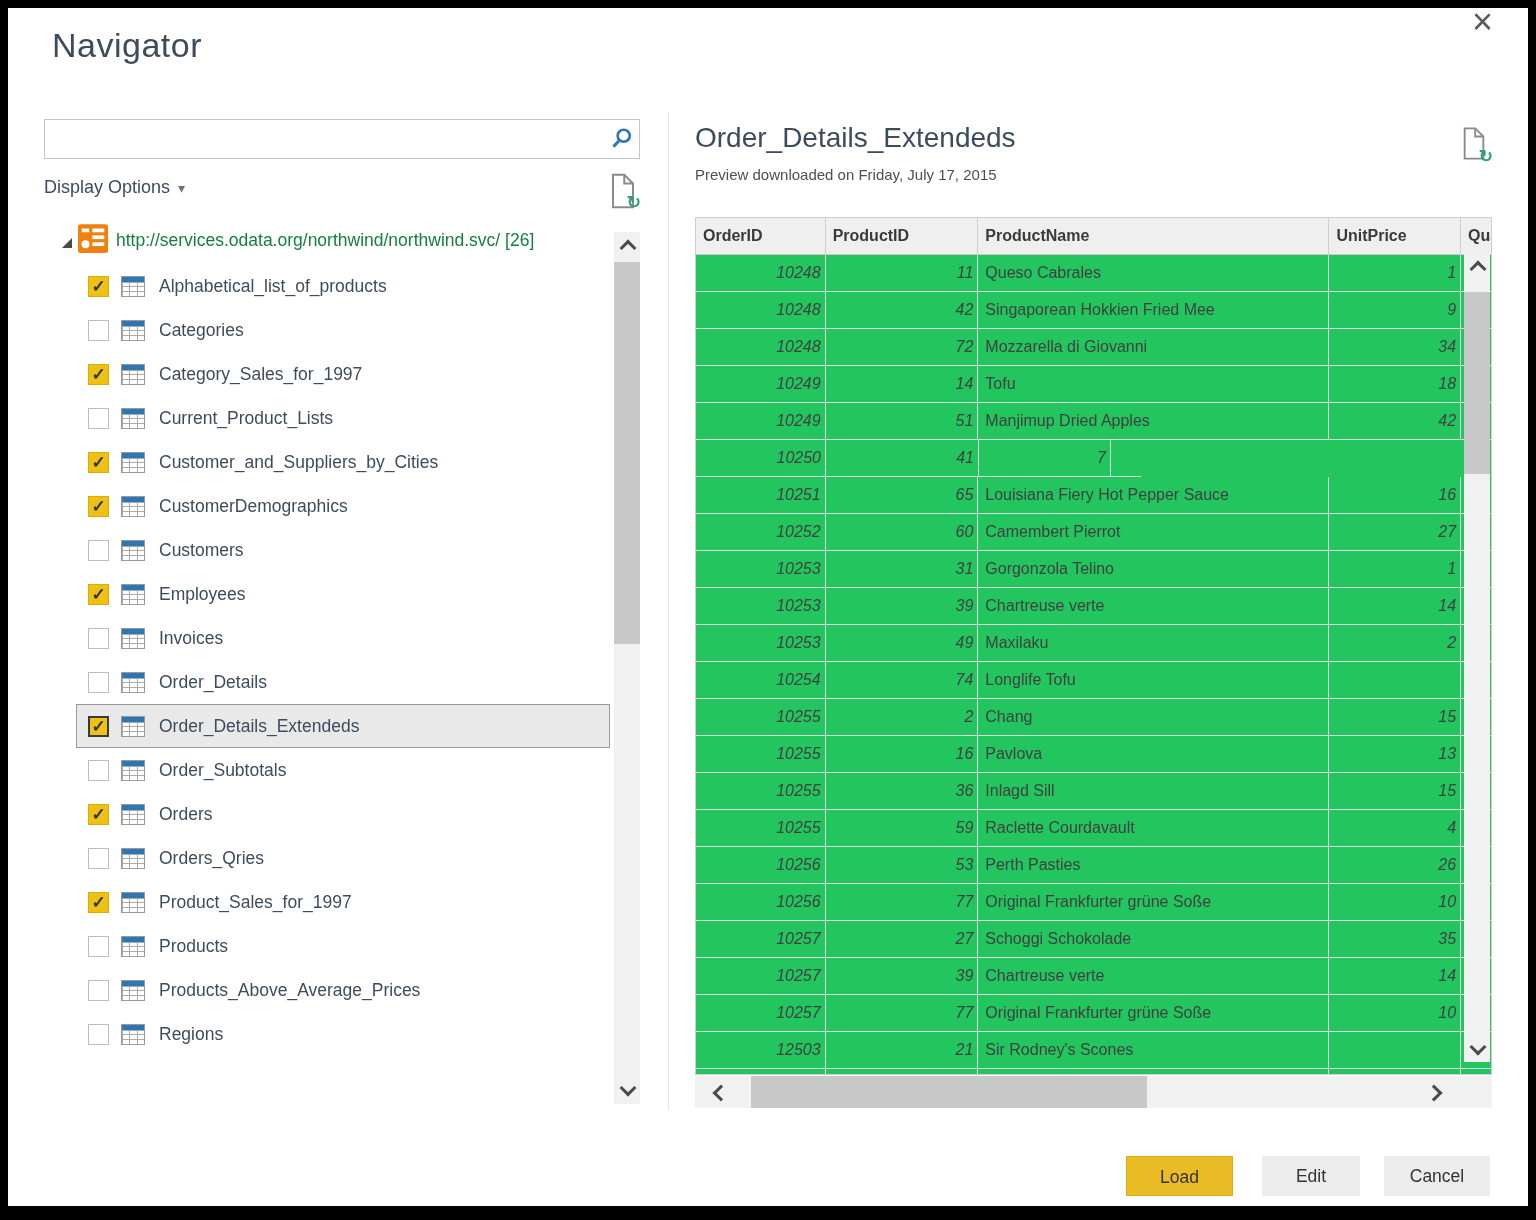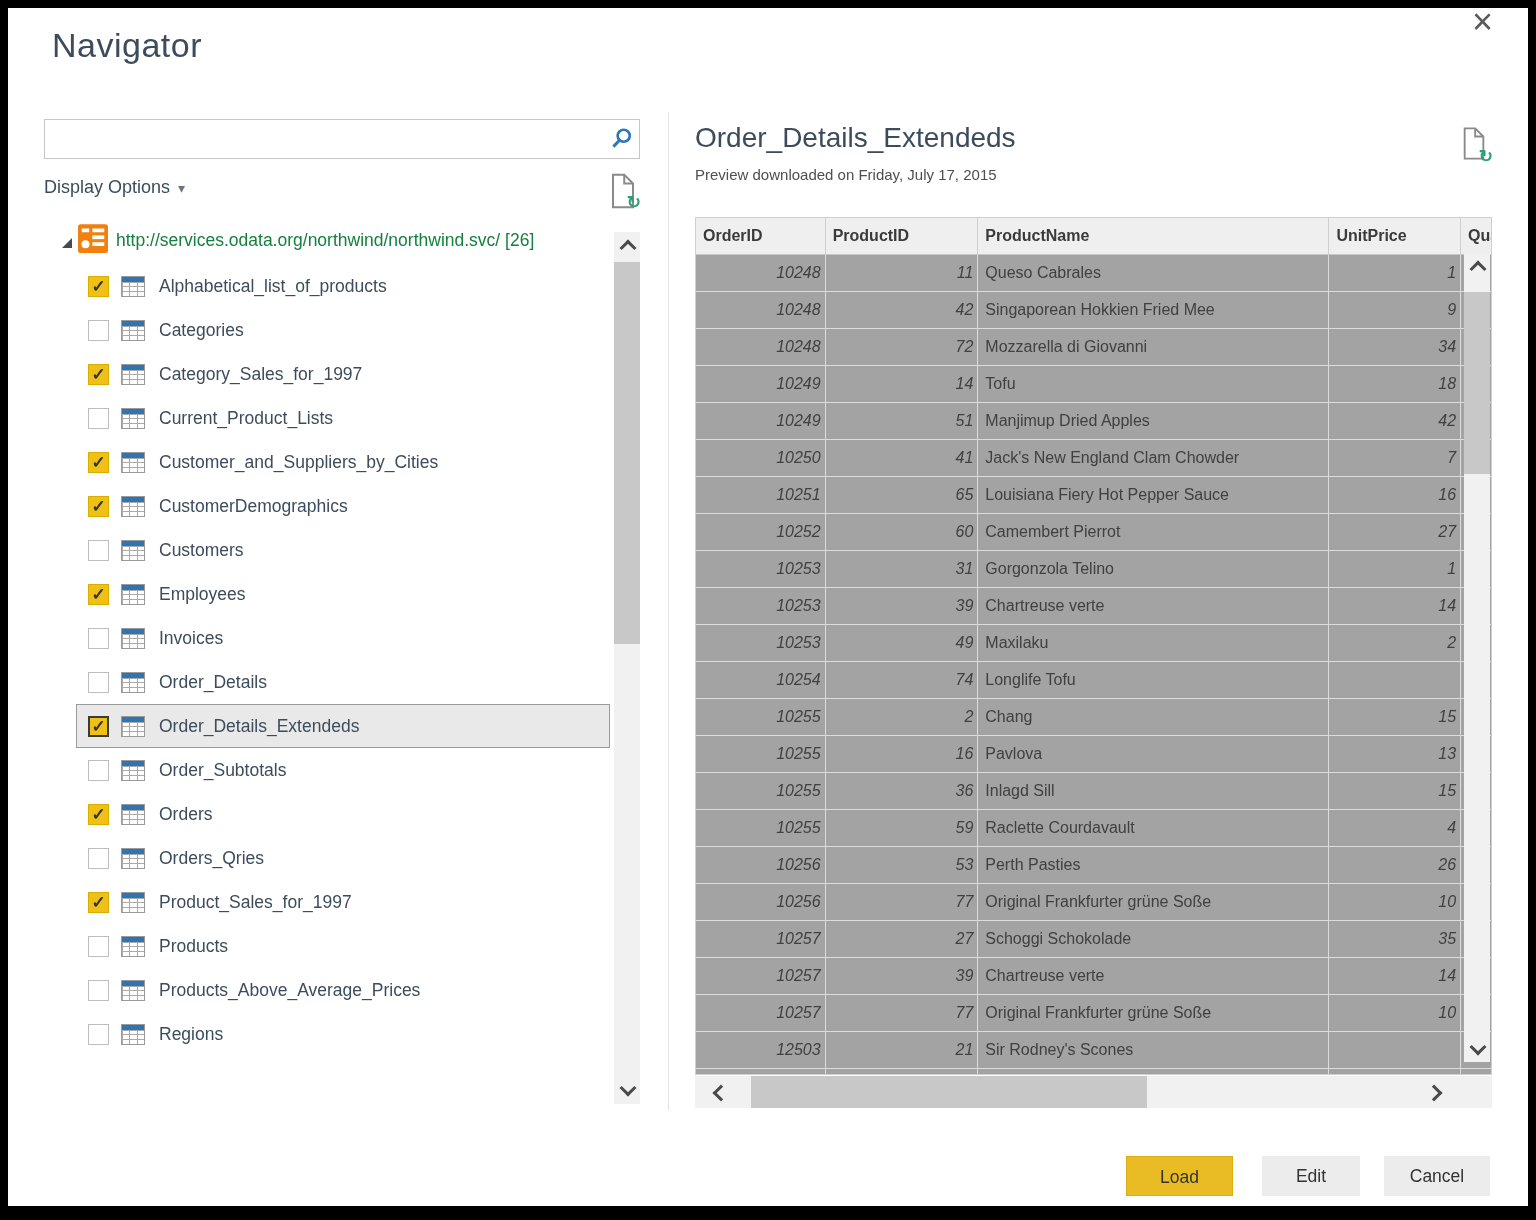--- a/index.html
+++ b/index.html
@@ -61,21 +61,21 @@
   .vsb-left .chev.up{position:absolute;top:10px;left:8px;}
   .vsb-left .chev.down{position:absolute;bottom:10px;left:8px;}
   .vsb-left .sb-thumb{left:0;top:30px;width:26px;height:382px;}
 
   
   .pv-title{left:695px;top:122px;font-size:28px;font-weight:300;color:#3d4c5c;}
   .pv-doc{left:1460px;top:126px;}
   .pv-sub{left:695px;top:166px;font-size:15px;color:#4f4f4f;}
 
   .grid-wrap{left:695px;top:217px;width:797px;height:858px;overflow:hidden;
-    border:1px solid #cfcfcf;box-sizing:border-box;background:#a3a3a3;}
+    border:1px solid #cfcfcf;box-sizing:border-box;background:#22c55e;}
   .thead{display:flex;background:#efefef;border-bottom:1px solid #c9c9c9;height:36px;}
   .th{box-sizing:border-box;border-right:1px solid #cfcfcf;font-size:16px;font-weight:bold;
     color:#3a3a3a;line-height:35px;padding-left:7px;overflow:hidden;white-space:nowrap;}
   .tr{display:flex;height:37px;}
   .td{box-sizing:border-box;border-right:1px solid #dcdcdc;border-bottom:1px solid #dcdcdc;
     font-size:16px;color:#404040;line-height:36px;overflow:hidden;white-space:nowrap;}
   .col0{width:130px;} .col1{width:153px;} .col2{width:352px;padding-left:7px;}
   .col3{width:132px;} .col4{width:30px;border-right:0;}
   .td.num{text-align:right;padding-right:4px;font-style:italic;}
 
@@ -287,21 +287,20 @@
       <div class="tr">
         <div class="td col0 num">10249</div>
         <div class="td col1 num">51</div>
         <div class="td col2">Manjimup Dried Apples</div>
         <div class="td col3 num">42</div>
         <div class="td col4"></div>
       </div>
       <div class="tr">
         <div class="td col0 num">10250</div>
         <div class="td col1 num">41</div>
-        <div class="td col2">Jack's New England Clam Chowder</div>
         <div class="td col3 num">7</div>
         <div class="td col4"></div>
       </div>
       <div class="tr">
         <div class="td col0 num">10251</div>
         <div class="td col1 num">65</div>
         <div class="td col2">Louisiana Fiery Hot Pepper Sauce</div>
         <div class="td col3 num">16</div>
         <div class="td col4"></div>
       </div>

